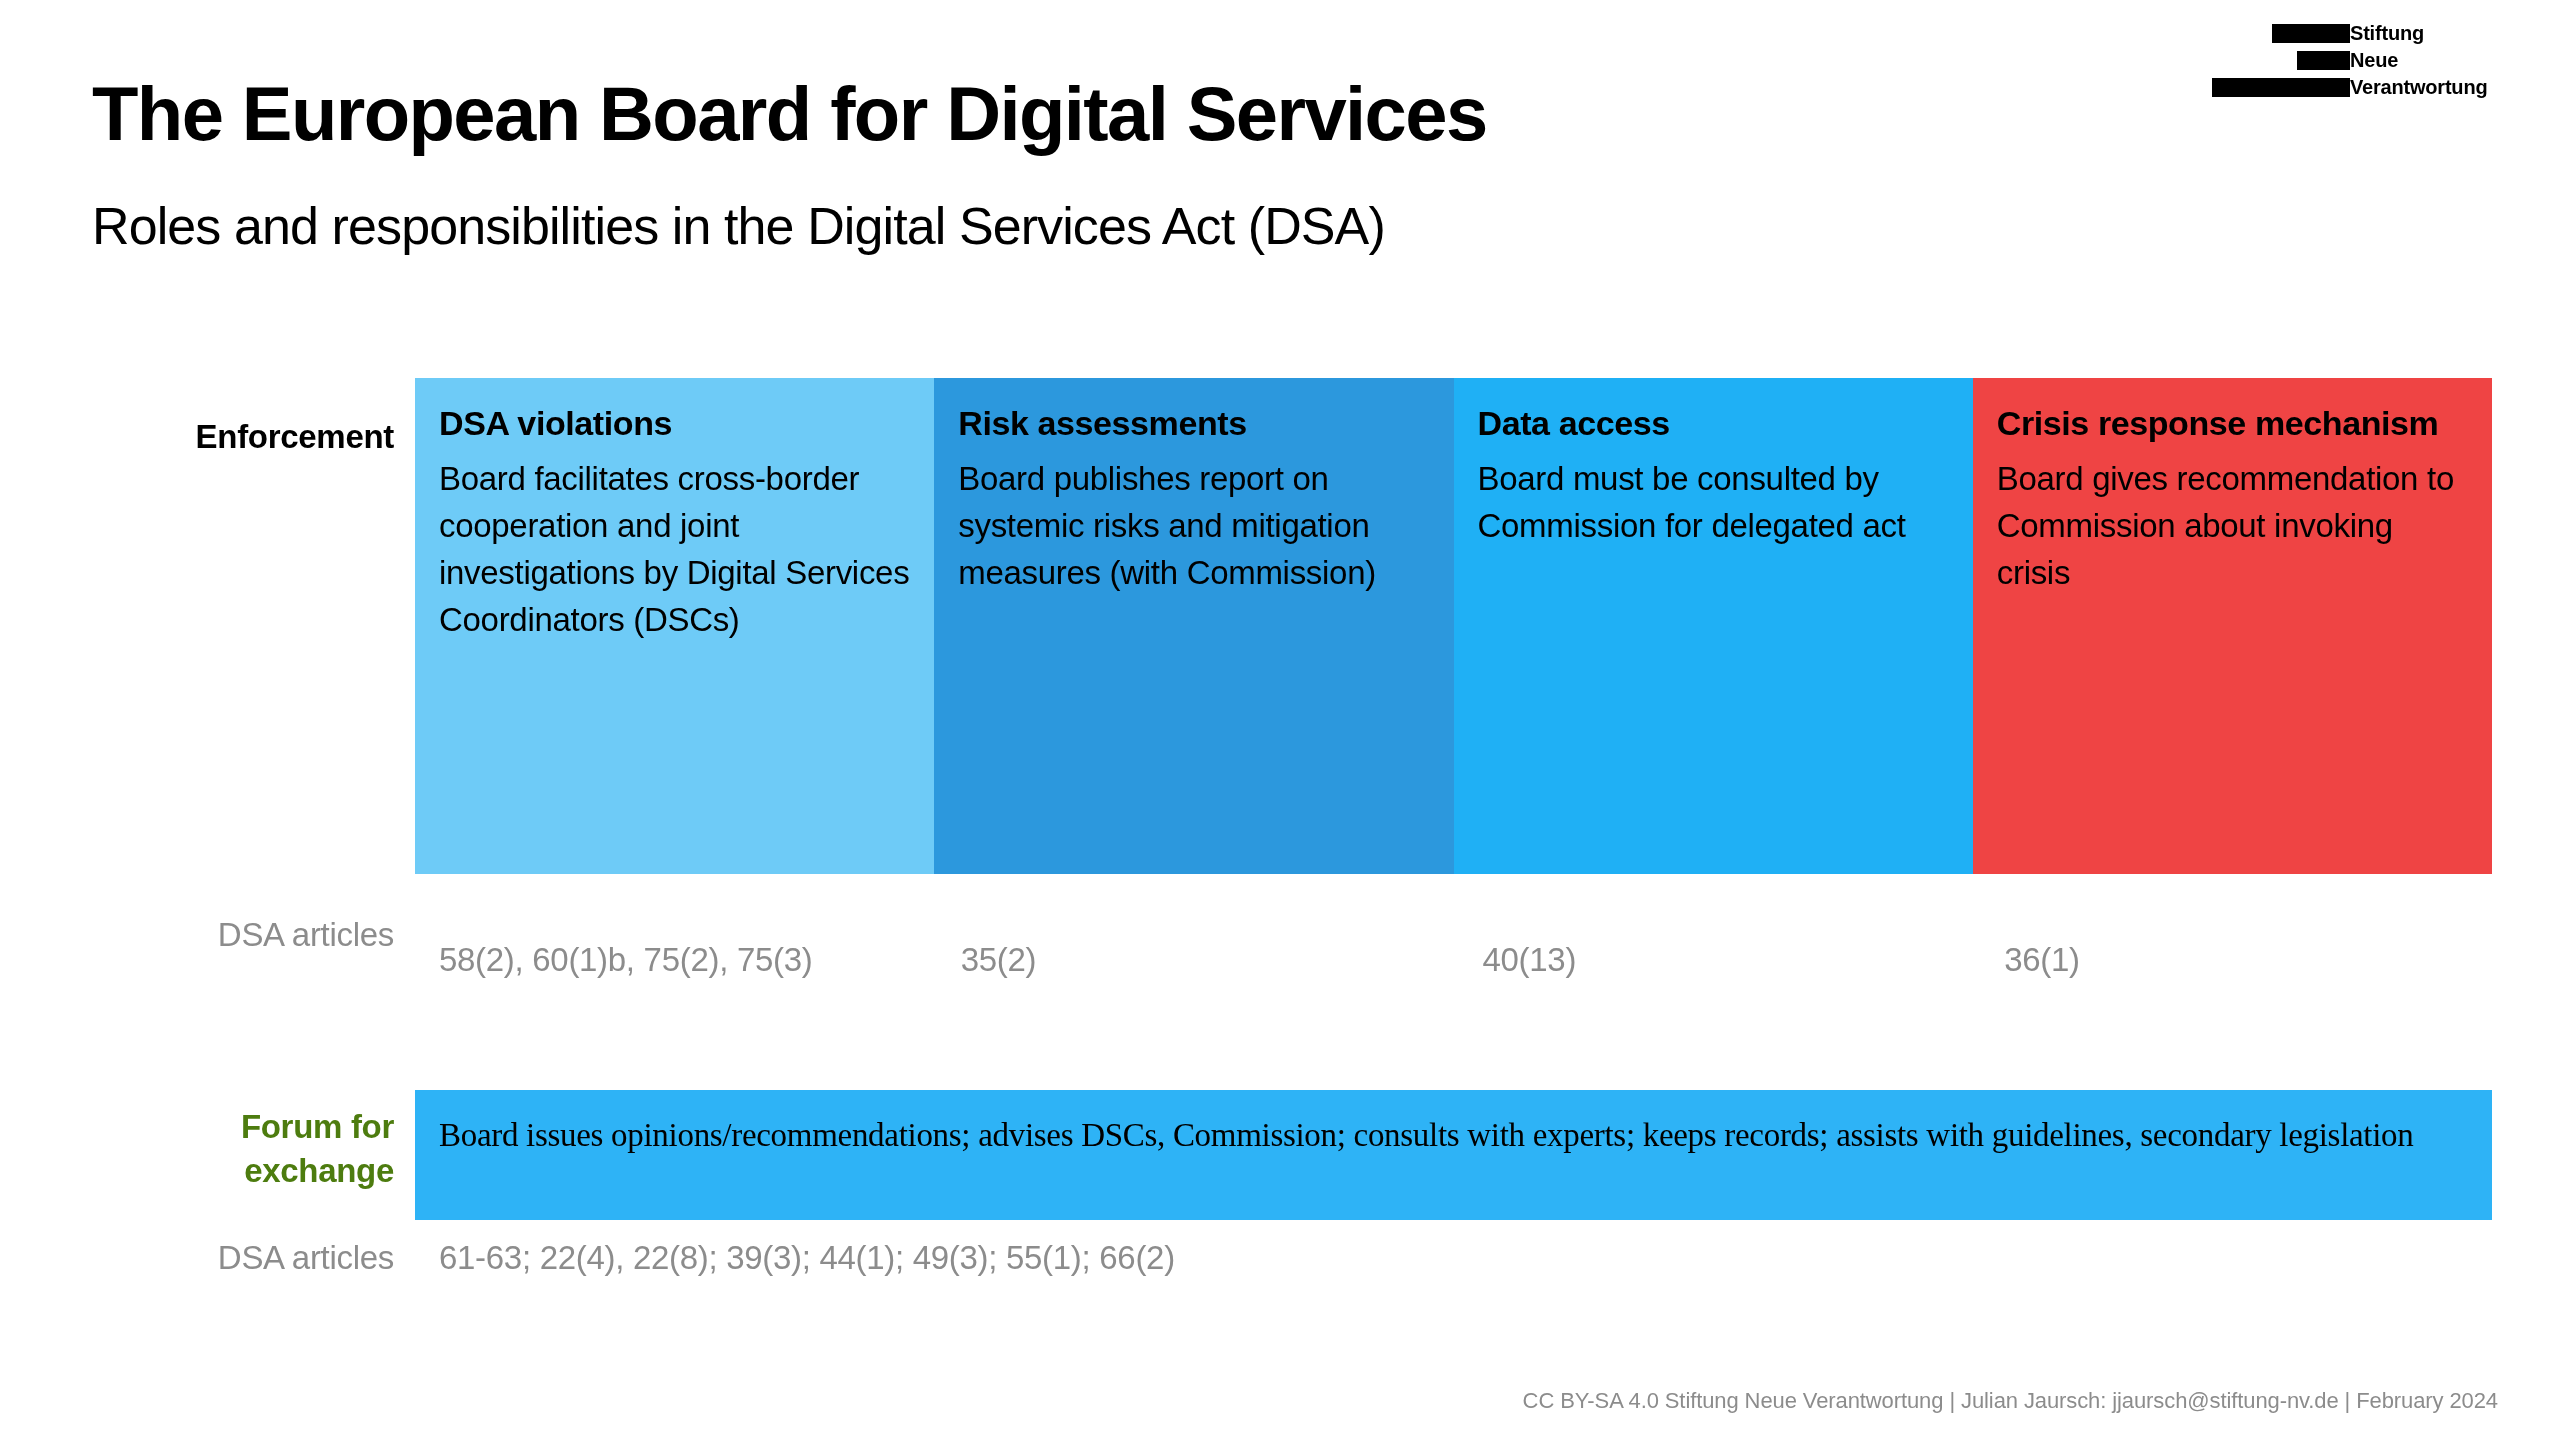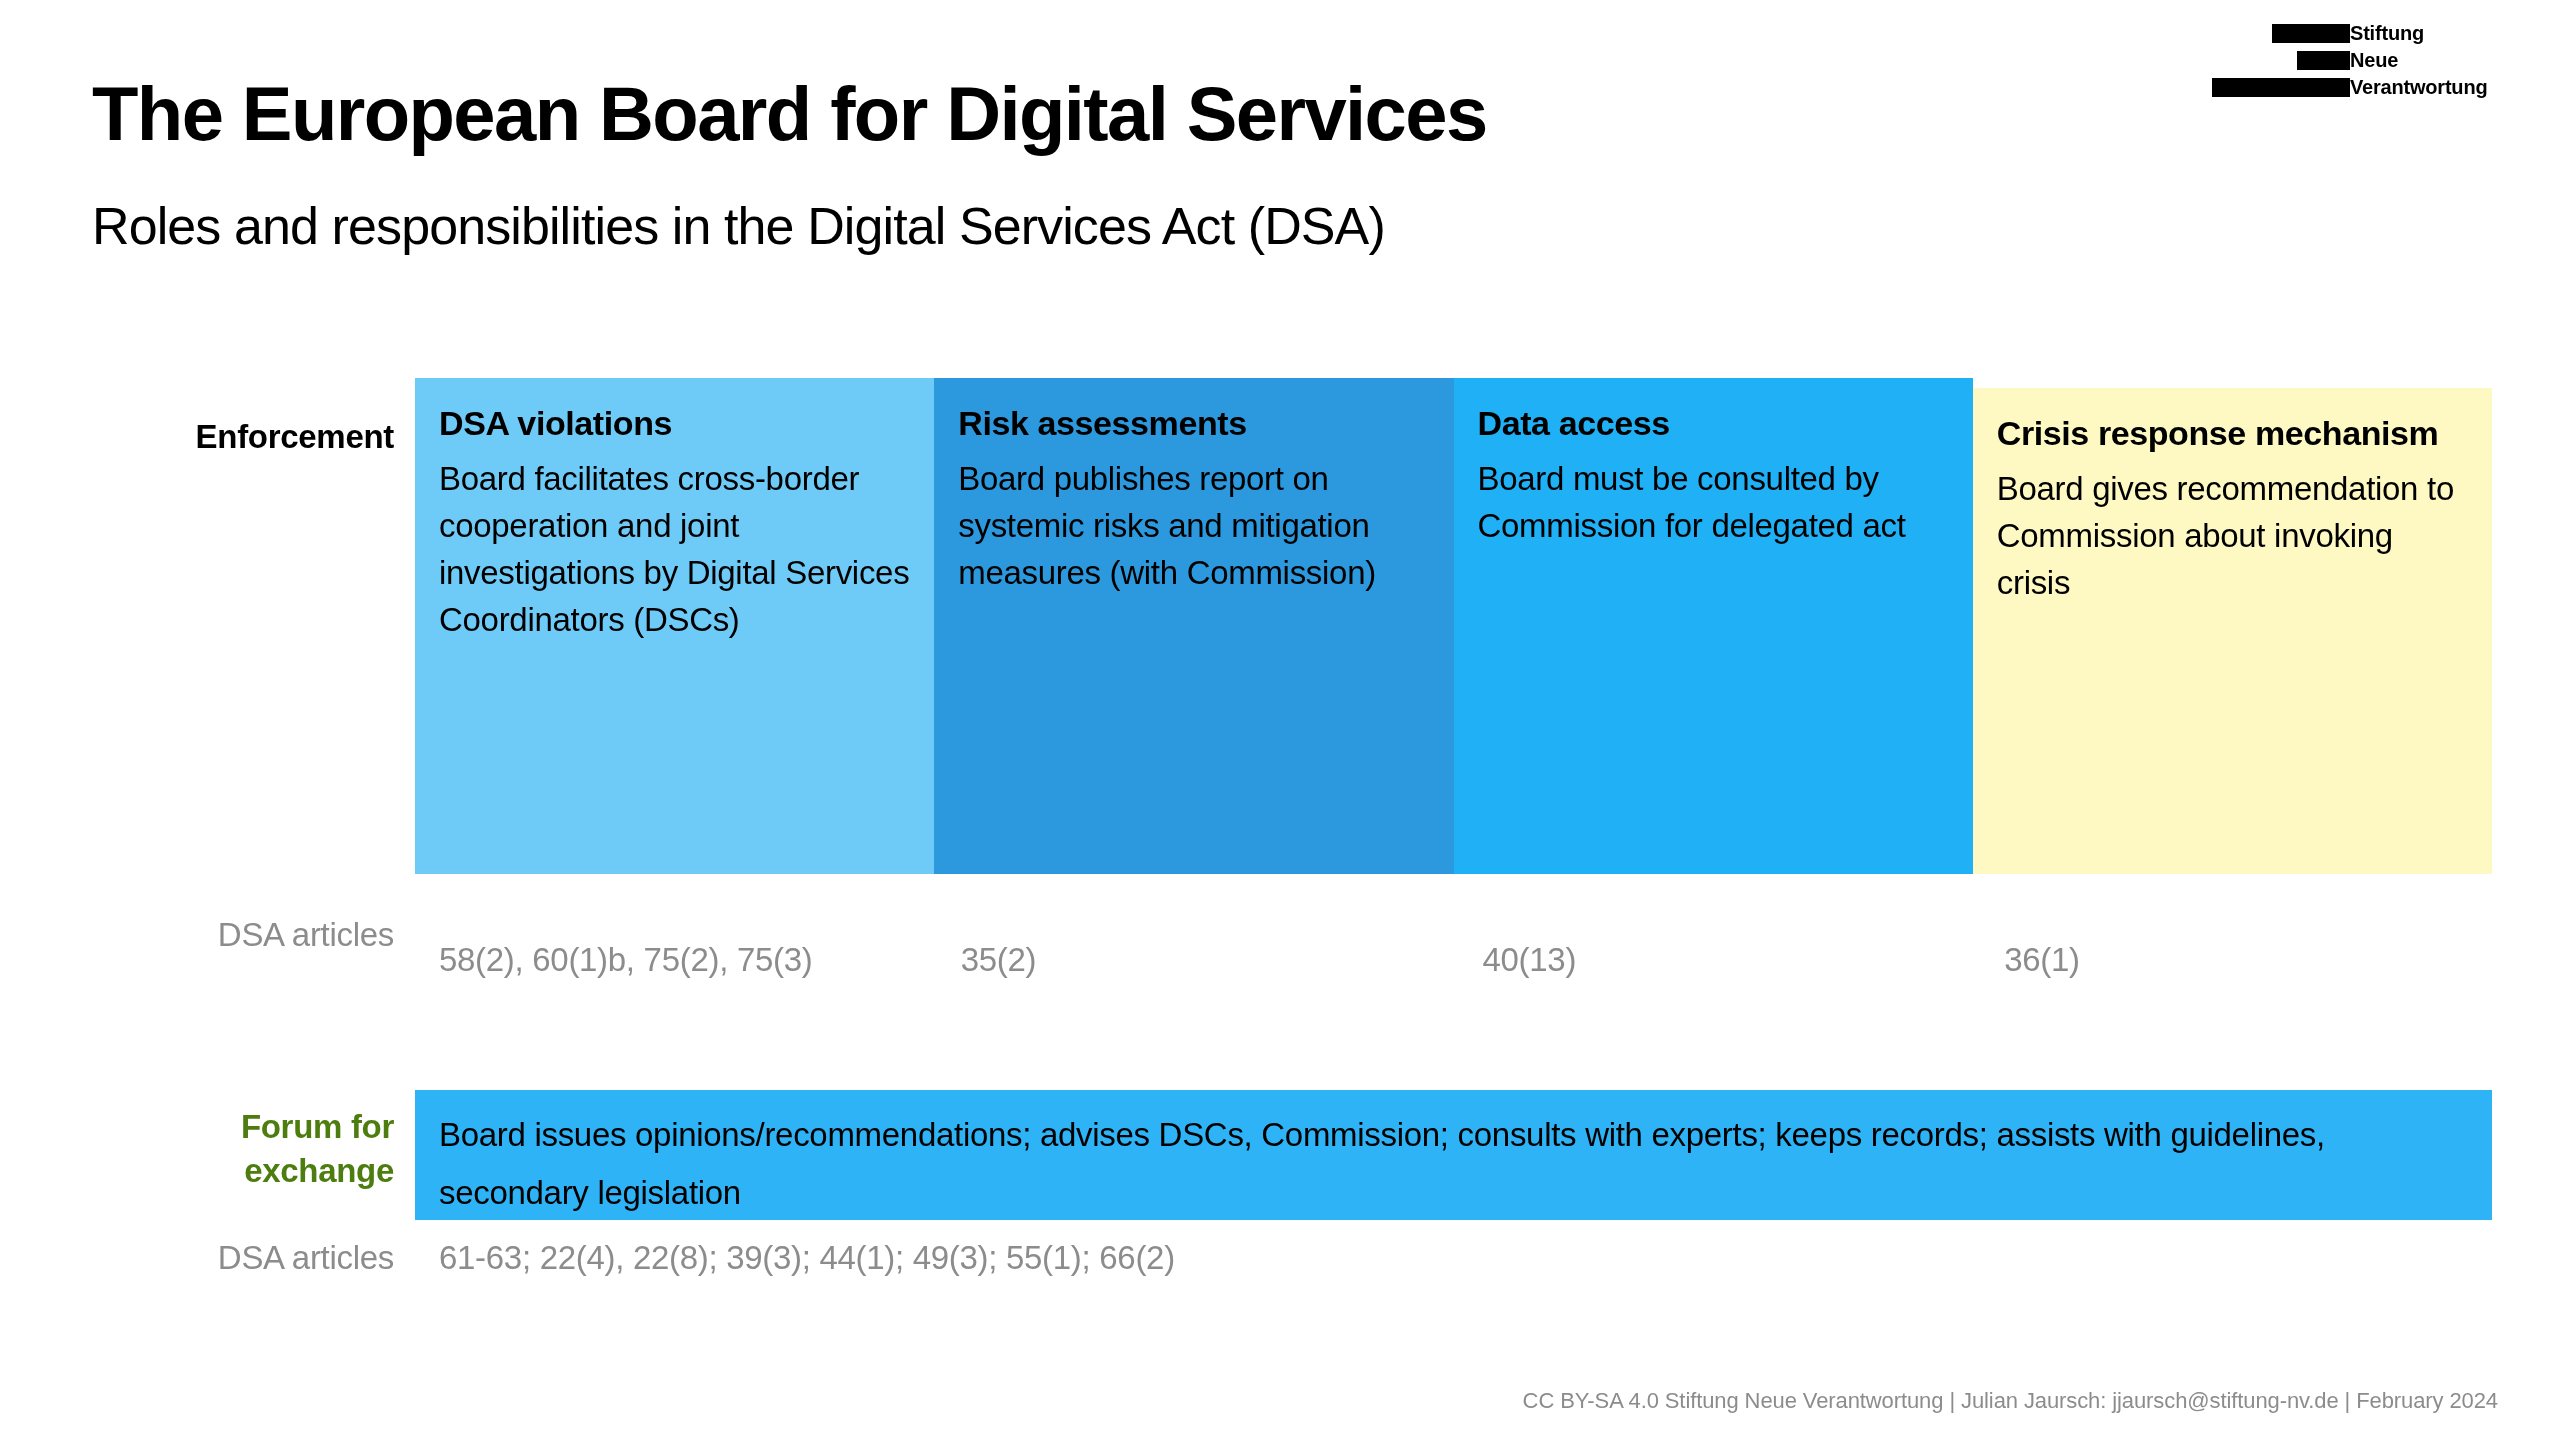--- a/index.html
+++ b/index.html
@@ -102,21 +102,21 @@
   }
   .card {
     flex: 1 1 0;
     padding: 26px 24px 20px 24px;
     display: flex;
     flex-direction: column;
   }
   .card.c1 { background: #6ecbf7; }
   .card.c2 { background: #2c98dd; }
   .card.c3 { background: #1fb0f5; }
-  .card.c4 { background: #fef9c3; margin-top: 10px; }
+  .card.c4 { background: #ef4444; }
 
   .card-title {
     font-size: 34px;
     font-weight: bold;
     color: #000000;
     line-height: 39px;
     letter-spacing: -0.4px;
     margin-bottom: 12px;
   }
   .card-body {
@@ -179,20 +179,21 @@
     height: 130px;
     background: #2eb3f6;
     padding: 16px 24px;
   }
   .forum-text {
     font-size: 33px;
     font-weight: normal;
     color: #000000;
     line-height: 58px;
     letter-spacing: -0.3px;
+    font-family: Liberation Serif, serif;
   }
 
   
   .articles-label-2 {
     position: absolute;
     left: 104px;
     top: 1238px;
     width: 290px;
     text-align: right;
     font-size: 33px;

